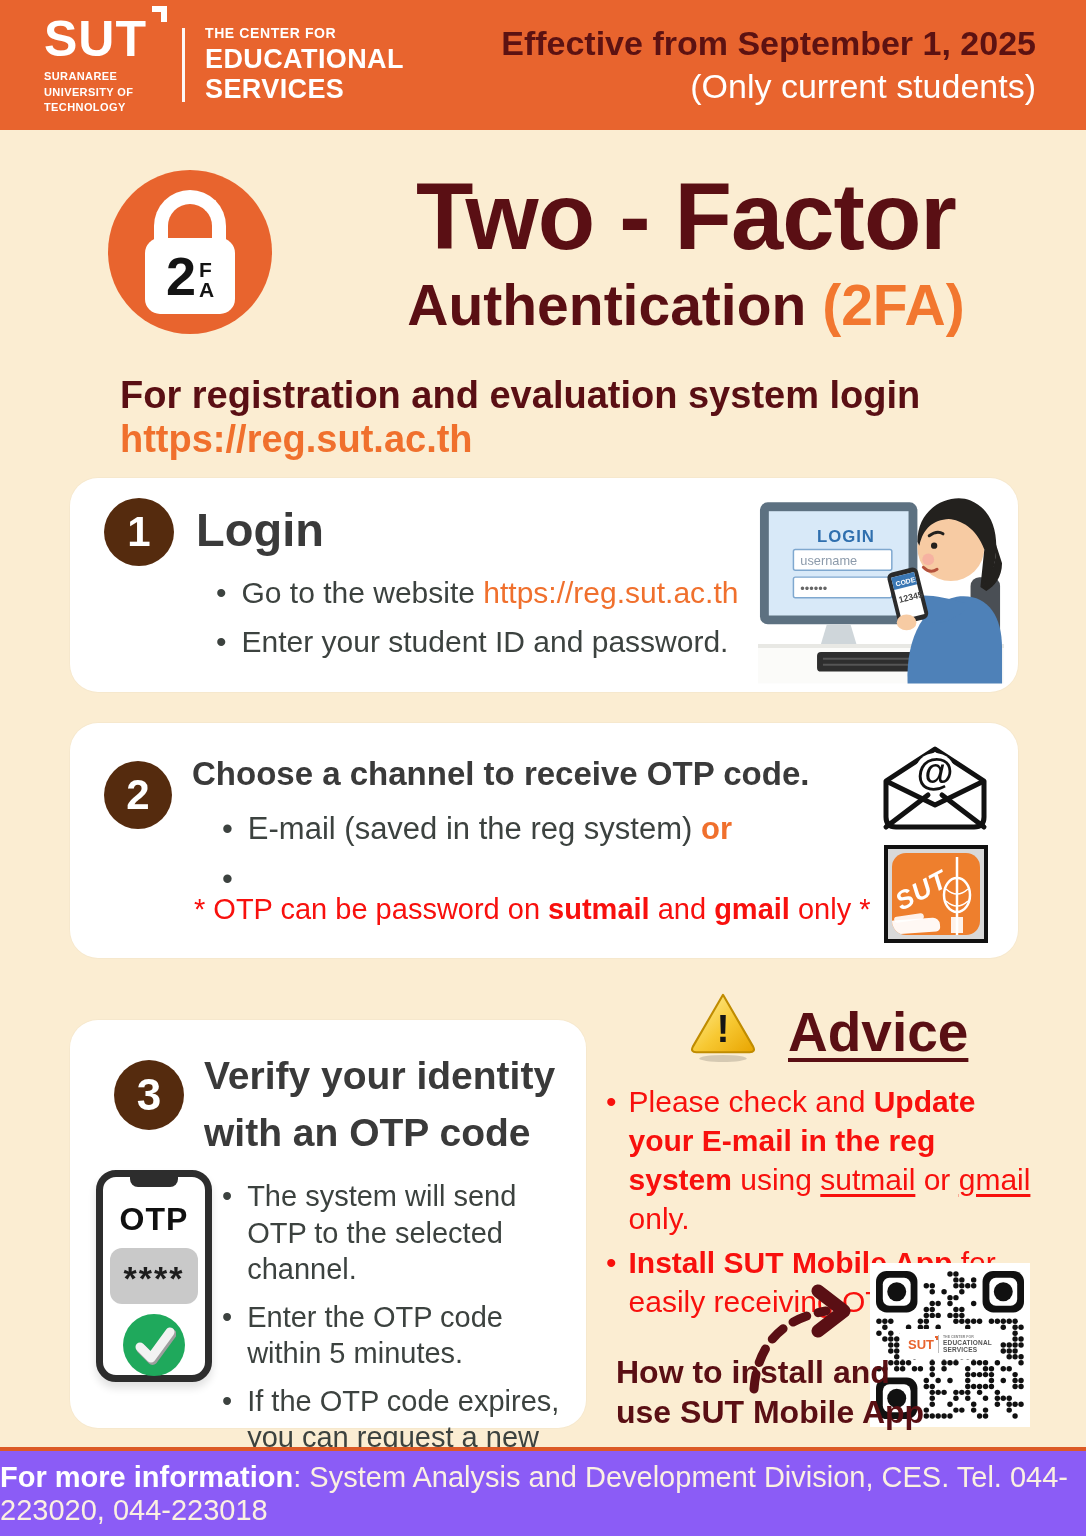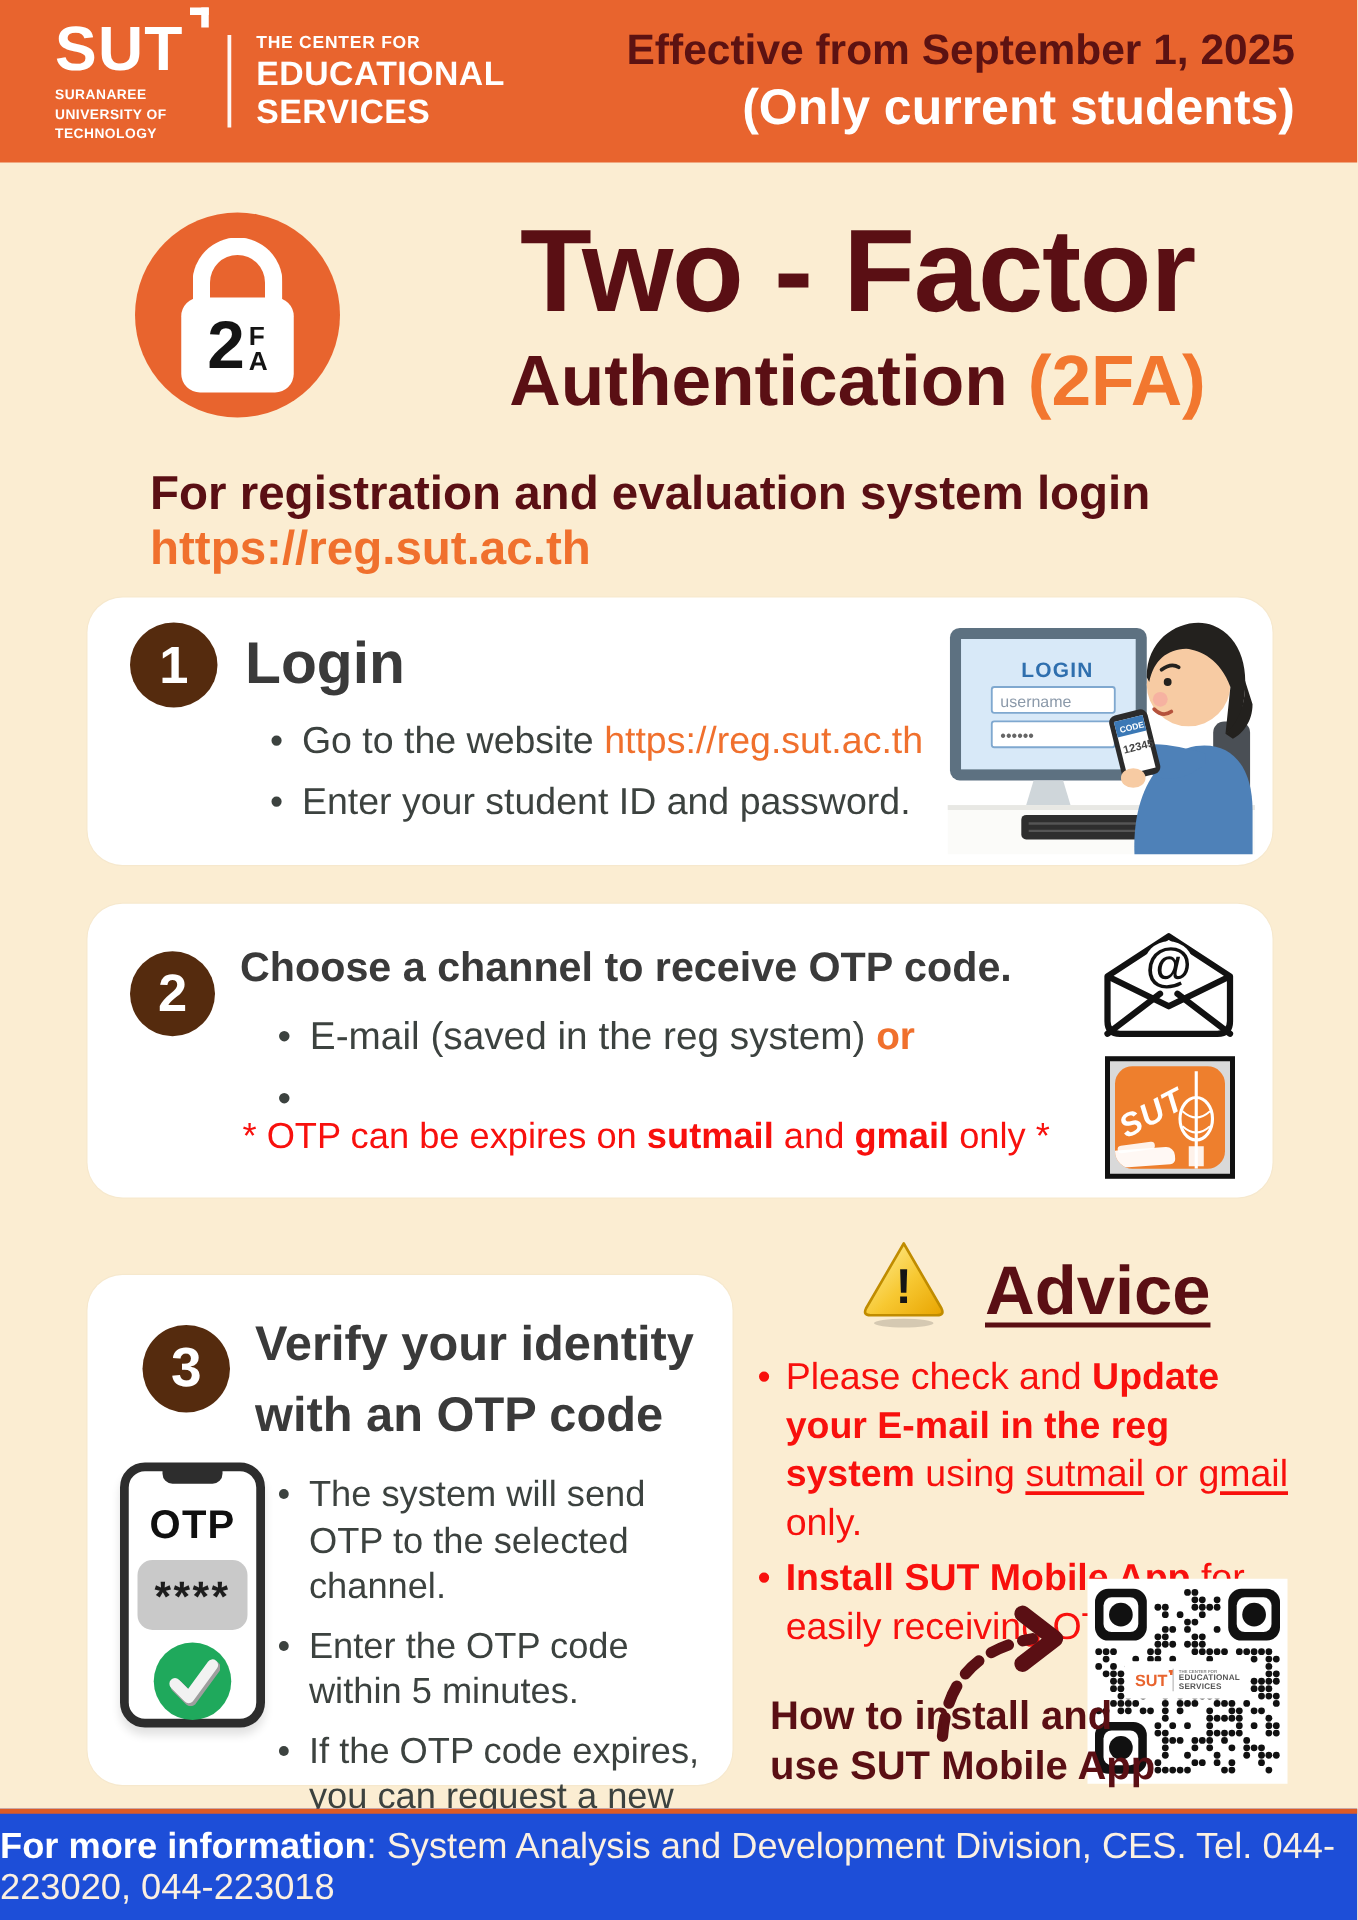--- a/index.html
+++ b/index.html
@@ -16,21 +16,21 @@
   .sut-word { font-size:50px; font-weight:800; line-height:1; position:relative; display:inline-block; letter-spacing:1px; }
   .sut-bracket { position:absolute; right:-20px; top:-8px; width:15px; height:16px;
     border-top:6px solid #fff; border-right:6px solid #fff; }
   .sut-sub { font-size:11px; font-weight:700; width:118px; line-height:1.4; letter-spacing:.4px; margin-top:5px; }
   .logo-divider { width:3px; height:74px; background:#ffffff; opacity:.95; }
   .ces-block { color:#fff; line-height:1.12; }
   .ces-top { font-size:14px; font-weight:700; letter-spacing:.6px; margin-bottom:2px; }
   .ces-main { font-size:27px; font-weight:800; letter-spacing:.4px; }
   .head-right { margin-left:auto; padding-right:50px; text-align:right; }
   .effective { color:#5C1212; font-size:34px; font-weight:800; }
-  .audience { color:#fff; font-size:40px; font-weight:700; margin-top:4px; }
+  .audience { color:#fff; font-size:34px; font-weight:400; margin-top:4px; }
 
   
   .badge { position:absolute; left:108px; top:170px; width:164px; height:164px;
     border-radius:50%; background:#E8642E; }
   .shackle { position:absolute; left:46px; top:20px; width:72px; height:58px;
     border:14px solid #fff; border-bottom:none; border-radius:44px 44px 0 0; }
   .lockbody { position:absolute; left:37px; top:68px; width:90px; height:76px;
     background:#fff; border-radius:15px; display:flex; align-items:center; justify-content:center; gap:3px; }
   .lock-two { font-size:54px; font-weight:800; color:#141414; line-height:1; }
   .lock-fa { display:flex; flex-direction:column; font-size:21px; font-weight:800; color:#141414; line-height:.95; padding-top:8px; }
@@ -116,21 +116,21 @@
   .qr-div { width:1px; height:18px; background:#bbb; }
   .qr-ces { display:flex; flex-direction:column; color:#555; line-height:1.15; }
   .qr-ces .t { font-size:3.5px; font-weight:700; color:#888; }
   .qr-ces .m { font-size:6.5px; font-weight:800; letter-spacing:.2px; }
 
   .arrow-svg { position:absolute; left:742px; top:1283px; width:120px; height:112px; }
   .qr-caption { position:absolute; left:616px; top:1352px; font-size:32px; font-weight:800;
     color:#5A0F14; line-height:1.25; }
 
   
-  .footer { position:absolute; left:0; bottom:0; width:1086px; height:89px; background:#1d4ed8;
+  .footer { position:absolute; left:0; bottom:0; width:1086px; height:89px; background:#8b5cf6;
     border-top:4px solid #DC5A26; display:flex; align-items:center; justify-content:center; }
   .footer p { color:#FBF0E2; font-size:29px; }
   .footer b { font-weight:800; color:#FFFFFF; }
 </style>
 </head>
 <body>
 
 <div class="page">
 
   <header class="top-bar">
@@ -232,21 +232,21 @@
     <h3 class="card-title">Choose a channel to receive OTP code.</h3>
     <div class="bullets">
       <div class="brow">
         <span class="dot">•</span>
         <p><span>E-mail (saved in the reg system) </span><span class="or">or</span></p>
       </div>
       <div class="brow">
         <span class="dot">•</span>
       </div>
     </div>
-    <p class="note"><span>* OTP can be expires on </span><b>sutmail</b><span> and </span><b>gmail</b><span> only *</span></p>
+    <p class="note"><span>* OTP can be password on </span><b>sutmail</b><span> and </span><b>gmail</b><span> only *</span></p>
 
     <div class="envelope">
       <svg width="110" height="90" viewBox="0 0 110 90">
         <path d="M6,38 L55,6 L104,38 L104,74 Q104,84 94,84 L16,84 Q6,84 6,74 Z" fill="#fff" stroke="#111" stroke-width="5" stroke-linejoin="round"></path>
         <path d="M6,84 L48,52 M104,84 L62,52" stroke="#111" stroke-width="5" stroke-linecap="round"></path>
         <path d="M6,38 L55,62 L104,38" fill="none" stroke="#111" stroke-width="5" stroke-linejoin="round"></path>
         <circle cx="55" cy="30" r="20" fill="#fff"></circle>
         <text x="55" y="42" font-size="38" font-weight="bold" fill="#111" text-anchor="middle">@</text>
       </svg>
     </div>

